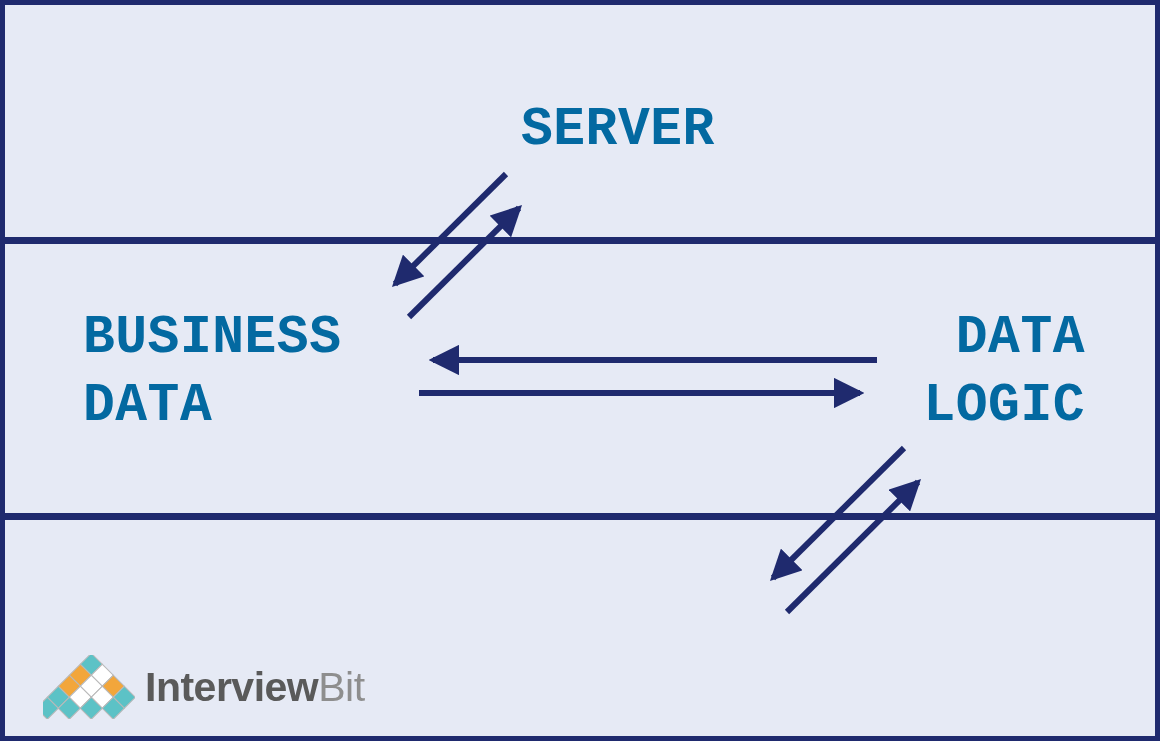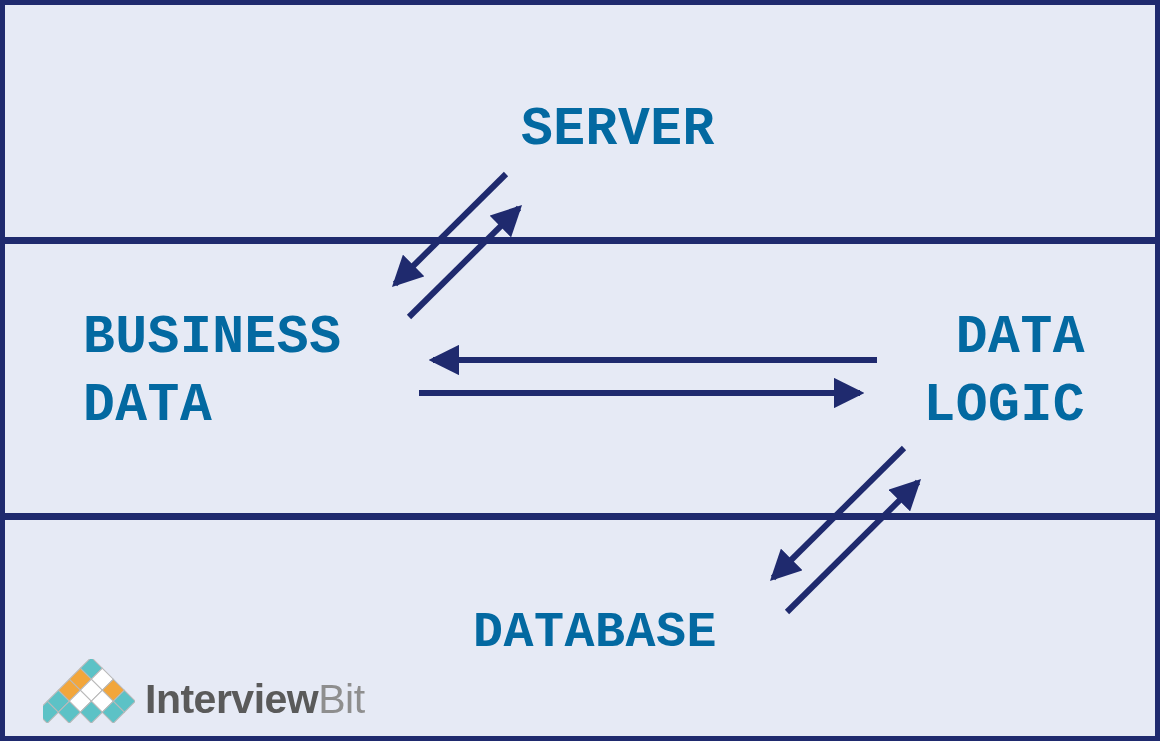--- a/index.html
+++ b/index.html
@@ -75,21 +75,21 @@
   }
 
   
   #logo {
     position: absolute;
     left: 38px;
     top: 646px;
     width: 290px;
     height: 72px;
     display: flex;
-    align-items: flex-end;
+    align-items: center;
   }
   #logo-mark {
     width: 92px;
     height: 64px;
     flex: none;
   }
   #logo-text {
     margin-left: 10px;
     font-size: 41px;
     letter-spacing: -0.5px;
@@ -108,21 +108,20 @@
   <div class="divider" id="divider-bottom"></div>
 
   <div class="tier-label" id="label-server">SERVER</div>
 
   <div class="tier-label" id="label-business-logic">BUSINESS
 DATA</div>
 
   <div class="tier-label" id="label-data-logic">DATA
 LOGIC</div>
 
-  <div class="tier-label" id="label-database">DATABASE</div>
 
   <svg id="arrows" viewBox="0 0 1160 741">
     <defs>
       <marker id="head" viewBox="0 0 10 10" refX="8.6" refY="5" markerWidth="5.1" markerHeight="5.1" orient="auto-start-reverse" markerUnits="strokeWidth">
         <path d="M 0 0 L 10 5 L 0 10 z" fill="#1f2a6e"></path>
       </marker>
     </defs>
 
     <line x1="501" y1="169" x2="390" y2="279" stroke="#1f2a6e" stroke-width="6" marker-end="url(#head)"></line>
 

